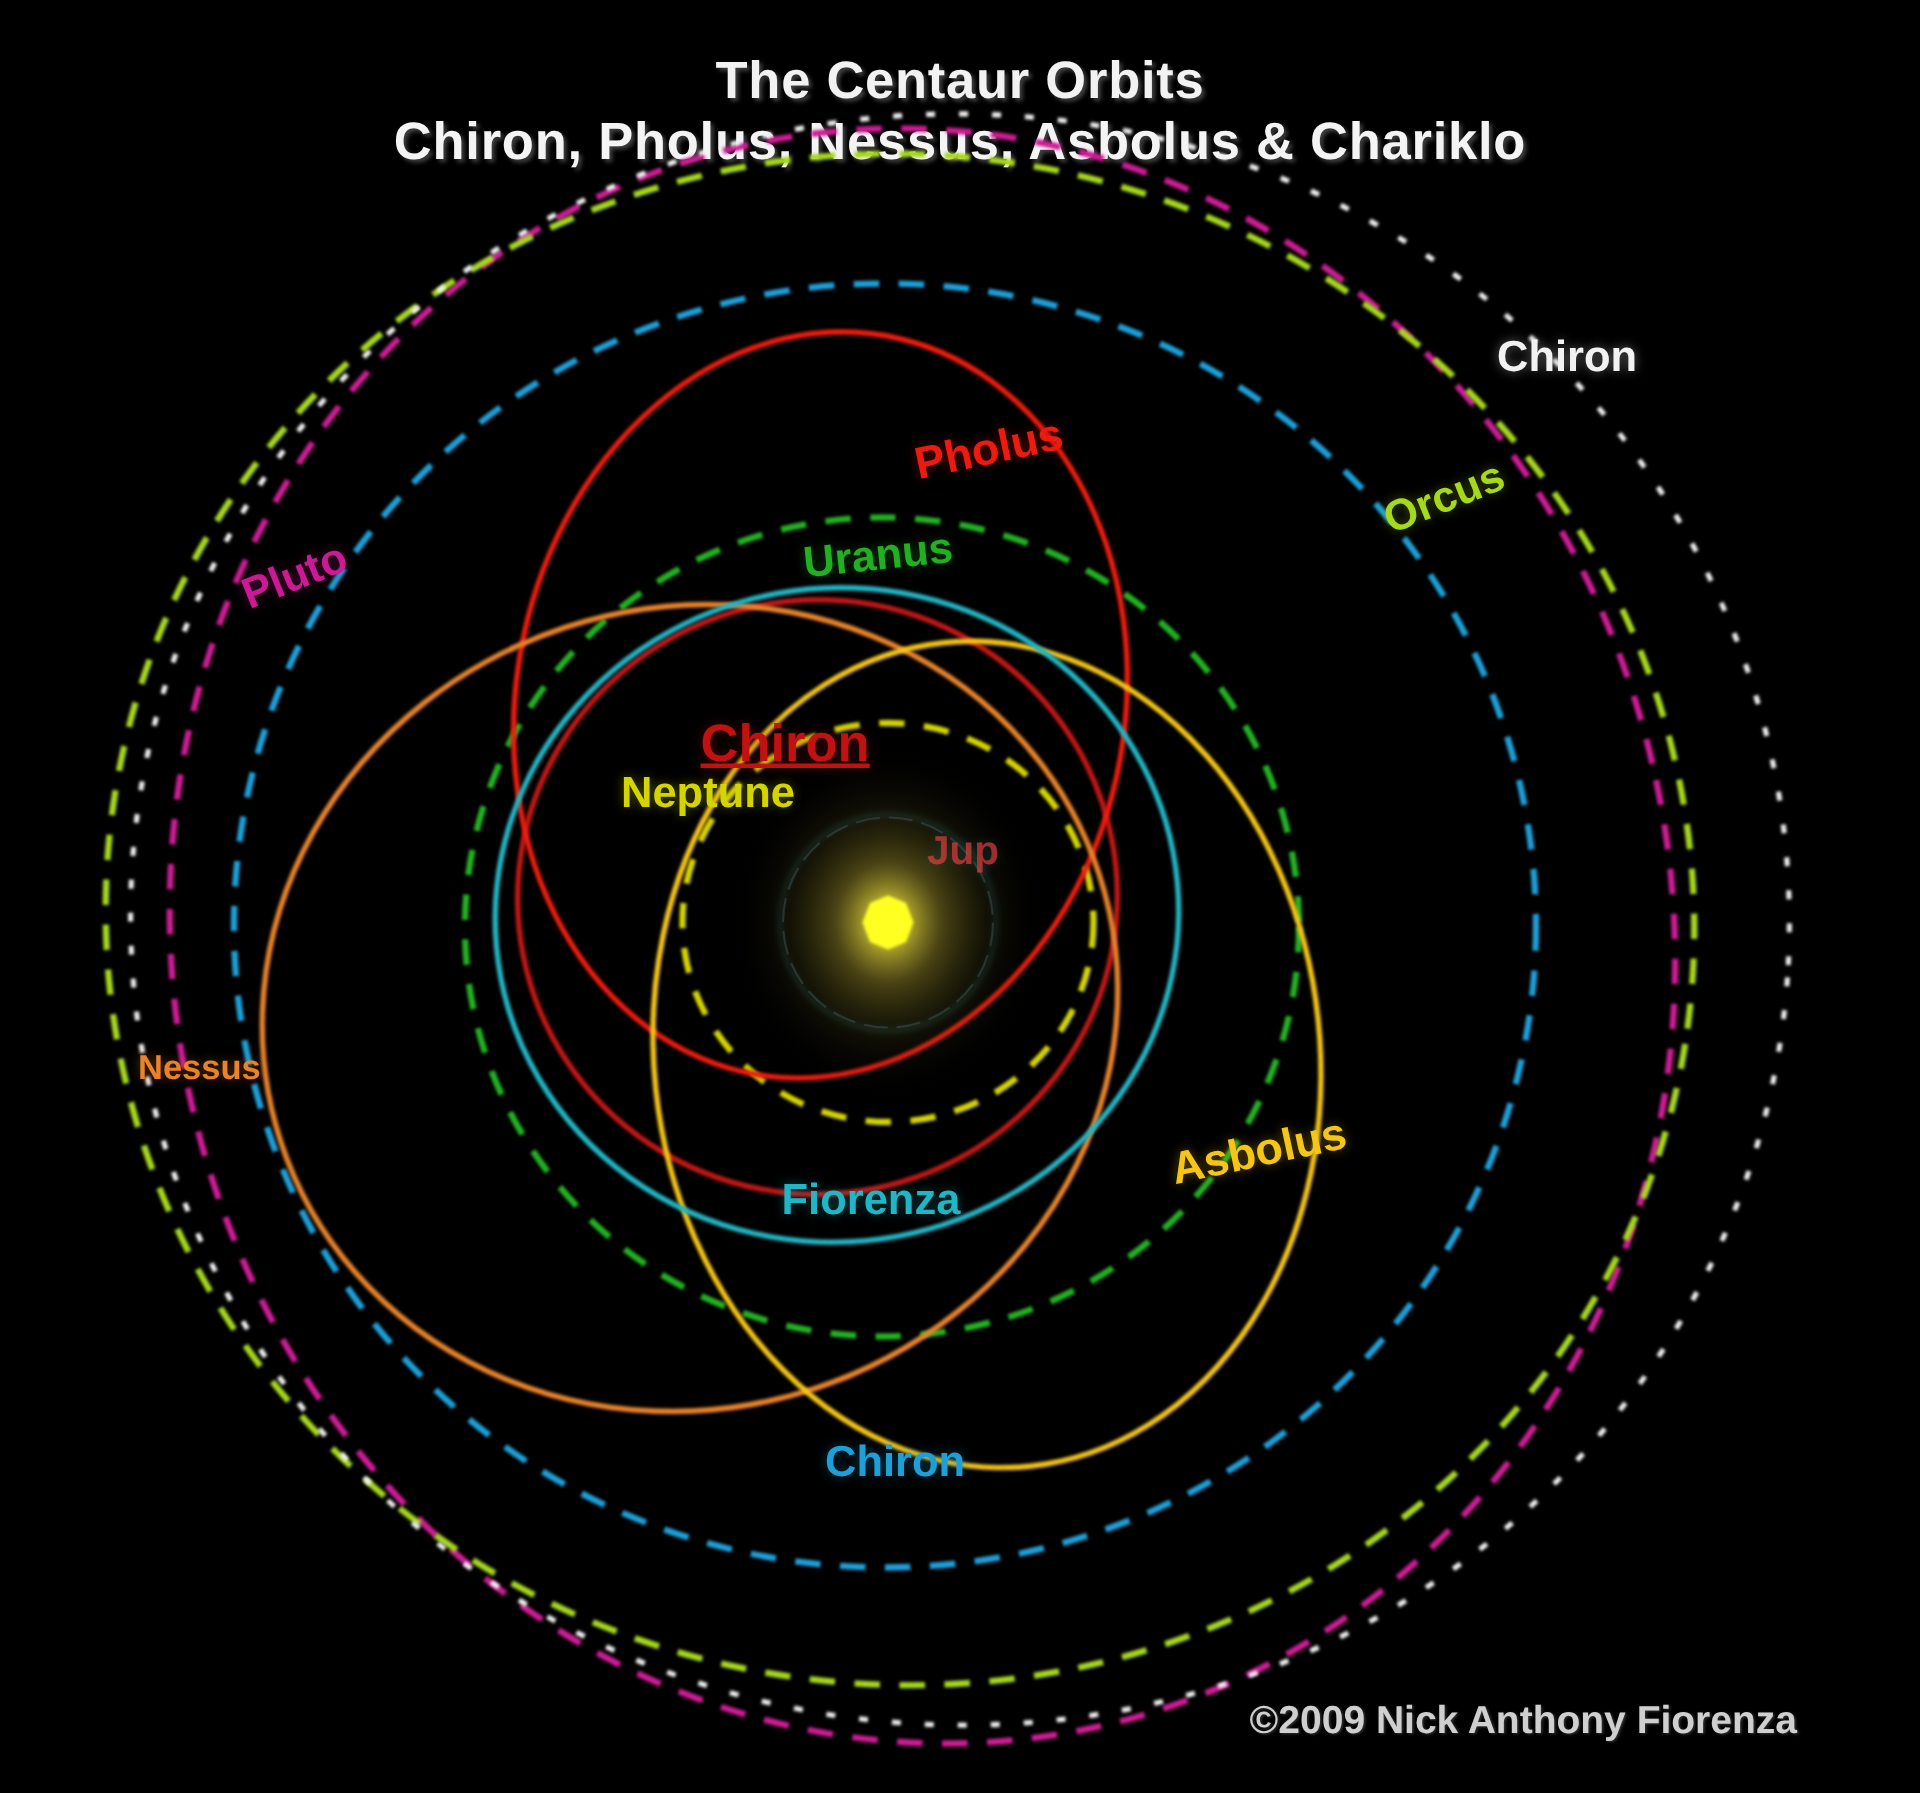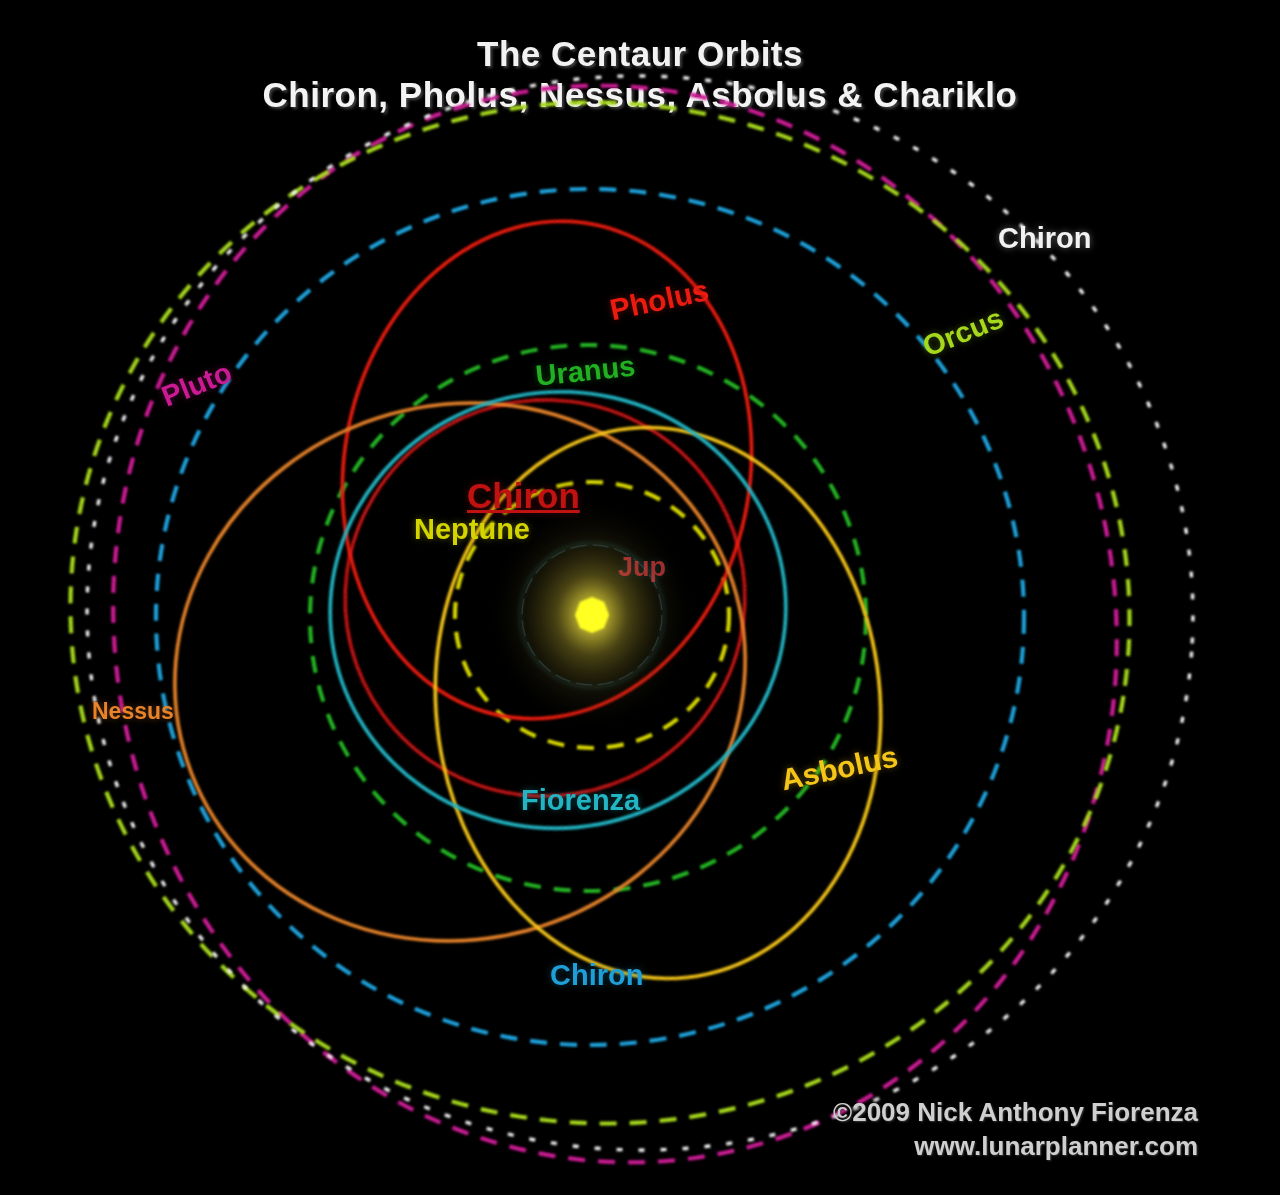--- a/index.html
+++ b/index.html
@@ -131,16 +131,15 @@
       <div class="olabel" style="left: 998px; top: 222px; font-size: 29px; color: rgb(242, 242, 242); transform: rotate(0deg); transform-origin: left top; text-shadow: rgba(242, 242, 242, 0.4) 0px 0px 7px;">Chiron</div>
       <div class="olabel" style="left: 467px; top: 476px; font-size: 35px; color: rgb(193, 18, 18); transform: rotate(0deg); transform-origin: left top; text-shadow: rgba(193, 18, 18, 0.4) 0px 0px 7px; text-decoration: underline;">Chiron</div>
       <div class="olabel" style="left: 607px; top: 294px; font-size: 30px; color: rgb(236, 27, 16); transform: rotate(-12deg); transform-origin: left top; text-shadow: rgba(236, 27, 16, 0.4) 0px 0px 7px;">Pholus</div>
       <div class="olabel" style="left: 92px; top: 698px; font-size: 23px; color: rgb(232, 131, 42); transform: rotate(0deg); transform-origin: left top; text-shadow: rgba(232, 131, 42, 0.4) 0px 0px 7px;">Nessus</div>
       <div class="olabel" style="left: 778px; top: 764px; font-size: 30px; color: rgb(245, 197, 24); transform: rotate(-12deg); transform-origin: left top; text-shadow: rgba(245, 197, 24, 0.4) 0px 0px 7px;">Asbolus</div>
       <div class="olabel" style="left: 521px; top: 784px; font-size: 29px; color: rgb(34, 181, 196); transform: rotate(0deg); transform-origin: left top; text-shadow: rgba(34, 181, 196, 0.4) 0px 0px 7px;">Fiorenza</div>
     </div>
 
   <div class="credit">
     <div>©2009 Nick Anthony Fiorenza</div>
-    <div>www.lunarplanner.com</div>
   </div>
 
 </div>
 
 </body></html>

